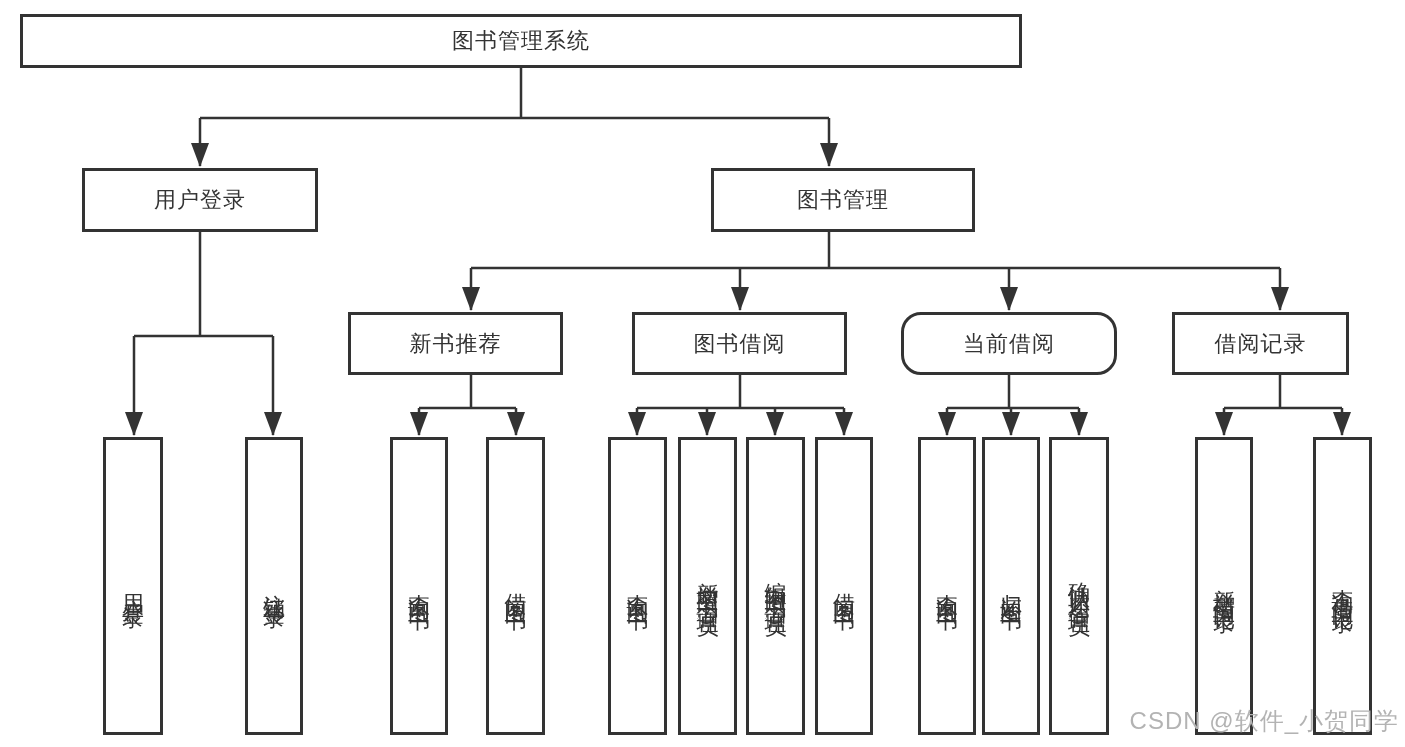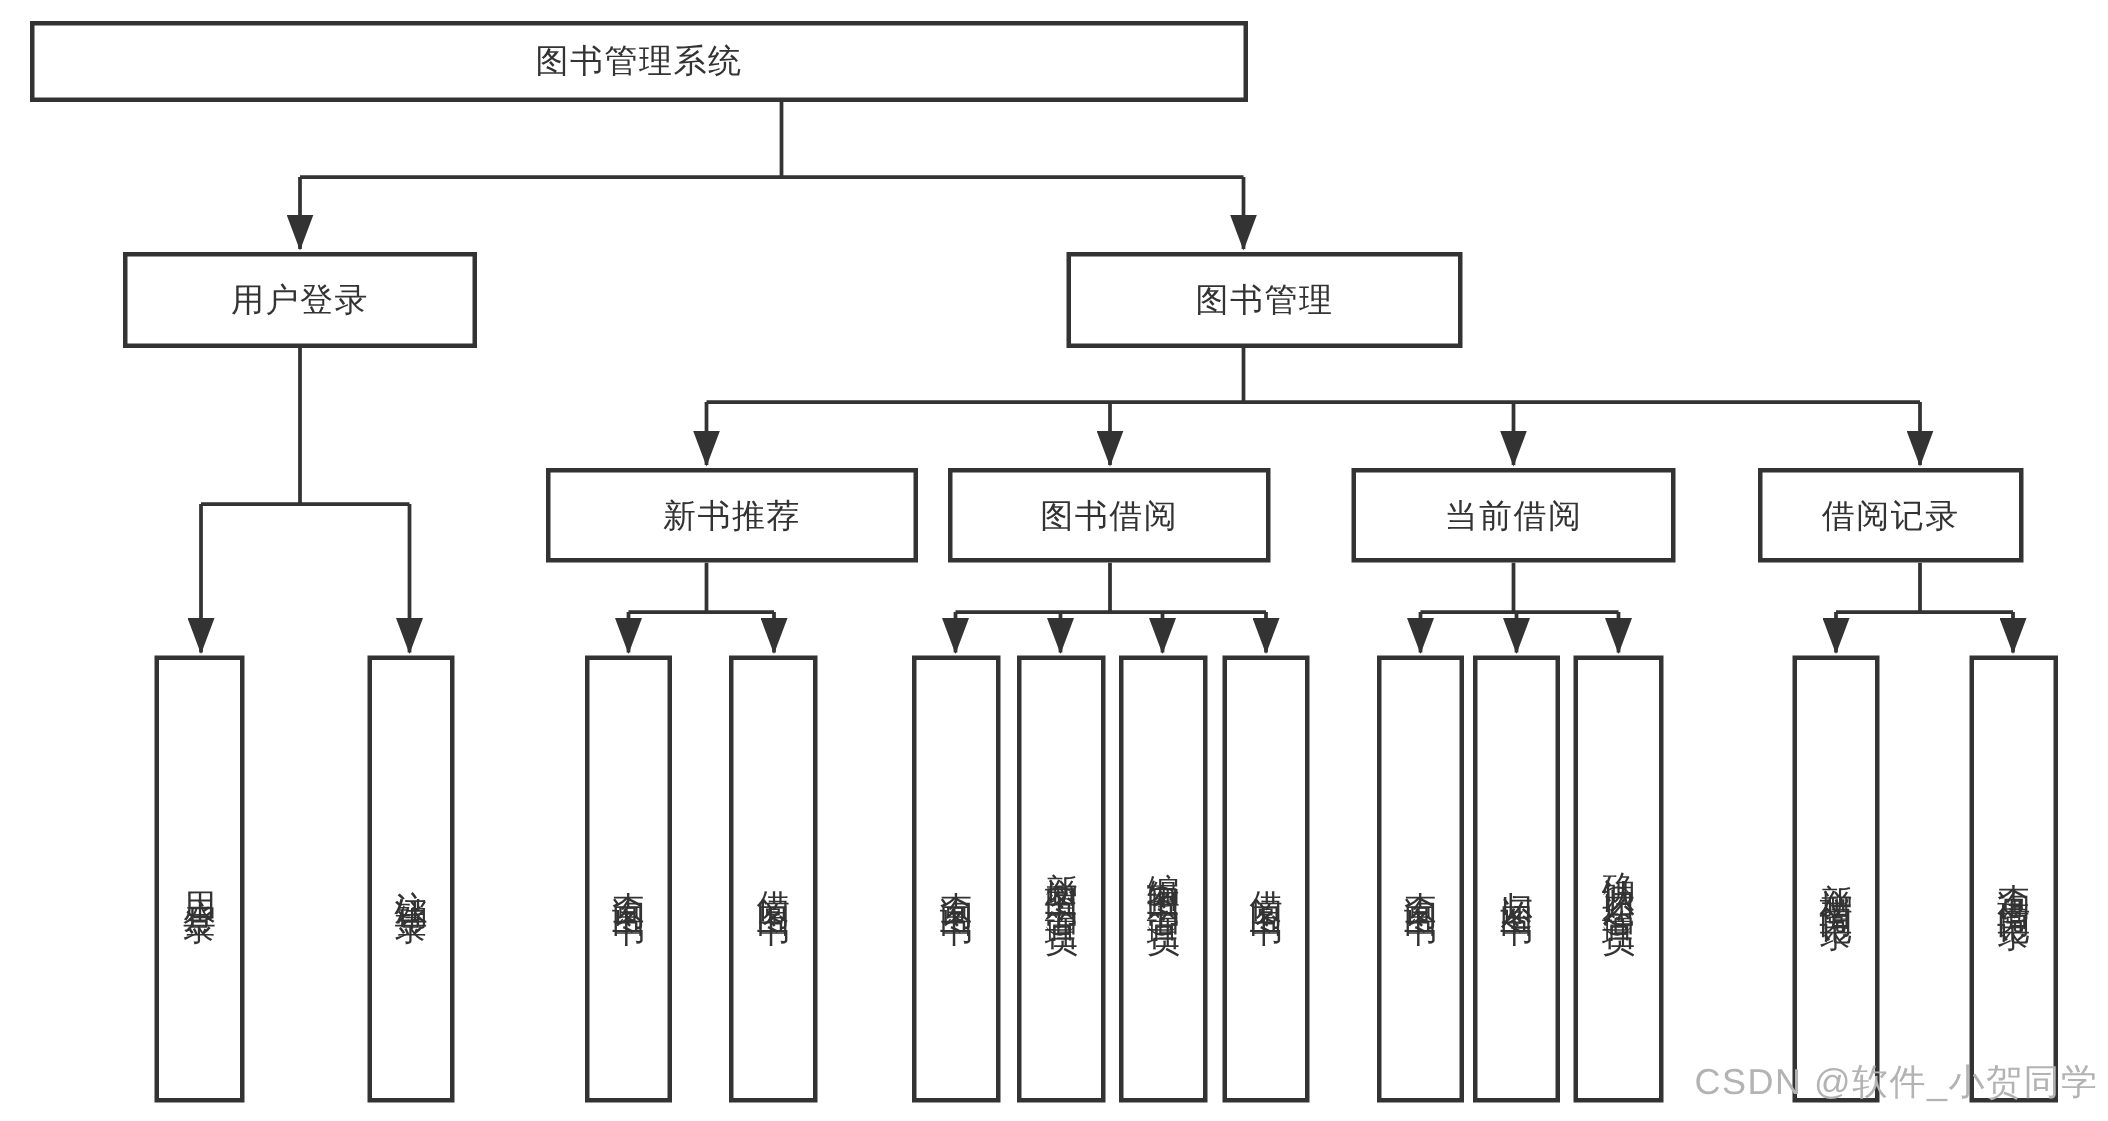--- a/index.html
+++ b/index.html
@@ -109,28 +109,28 @@
       <line class="ln" x1="1079" y1="408" x2="1079" y2="435" marker-end="url(#arw)"></line>
     </g>
 
     <g>
       <path class="ln" d="M1280 375 V408 M1224 408 H1342"></path>
       <line class="ln" x1="1224" y1="408" x2="1224" y2="435" marker-end="url(#arw)"></line>
       <line class="ln" x1="1342" y1="408" x2="1342" y2="435" marker-end="url(#arw)"></line>
     </g>
   </svg>
 
-  <div class="box h" style="left:20px; top:14px; width:812px; height:54px;">图书管理系统</div>
+  <div class="box h" style="left:20px; top:14px; width:1002px; height:54px;">图书管理系统</div>
 
   <div class="box h" style="left:82px; top:168px; width:236px; height:64px;">用户登录</div>
   <div class="box h" style="left:711px; top:168px; width:264px; height:64px;">图书管理</div>
 
-  <div class="box h" style="left:364px; top:312px; width:248px; height:63px;">新书推荐</div>
+  <div class="box h" style="left:348px; top:312px; width:215px; height:63px;">新书推荐</div>
   <div class="box h" style="left:632px; top:312px; width:215px; height:63px;">图书借阅</div>
-  <div class="box h" style="left:901px; top:312px; width:216px; height:63px;">当前借阅</div>
+  <div class="box h" style="left:901px; top:312px; width:216px; height:63px;border-radius:20px;">当前借阅</div>
   <div class="box h" style="left:1172px; top:312px; width:177px; height:63px;">借阅记录</div>
 
   <div class="box v" style="left:103px; top:437px; width:60px; height:298px;">用户登录</div>
   <div class="box v" style="left:245px; top:437px; width:58px; height:298px;">注销登录</div>
 
   <div class="box v" style="left:390px; top:437px; width:58px; height:298px;">查询图书</div>
   <div class="box v" style="left:486px; top:437px; width:59px; height:298px;">借阅图书</div>
 
   <div class="box v" style="left:608px; top:437px; width:59px; height:298px;">查询图书</div>
   <div class="box v" style="left:678px; top:437px; width:59px; height:298px;">新增图书（管理员）</div>

